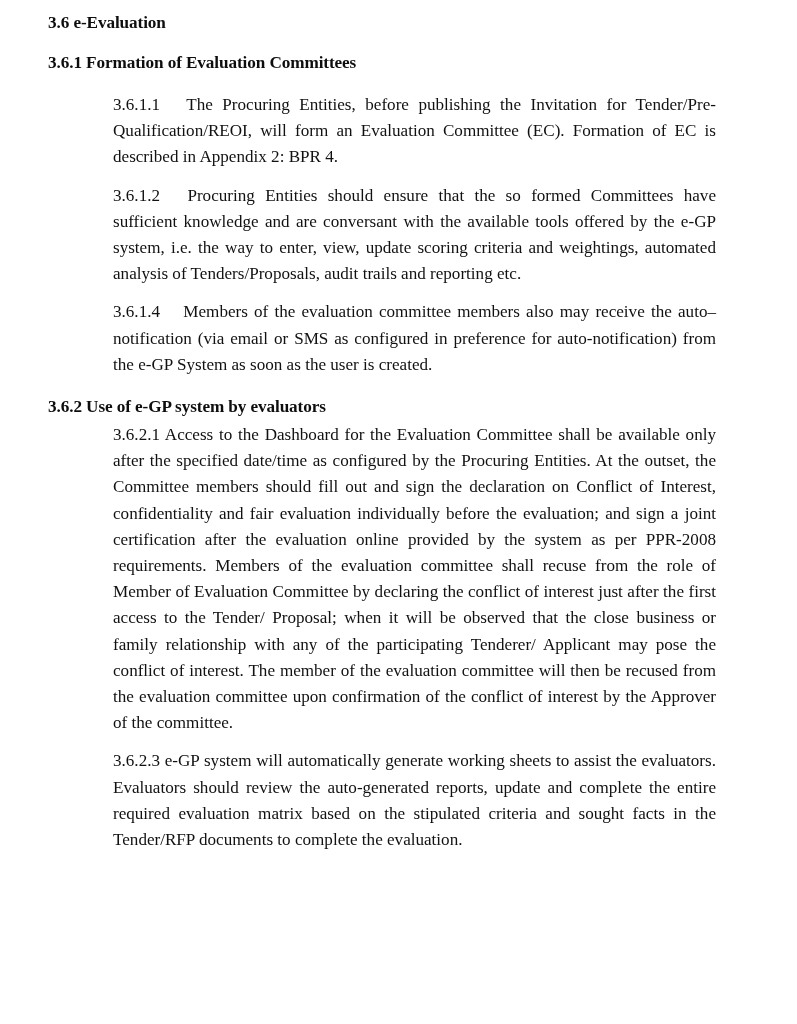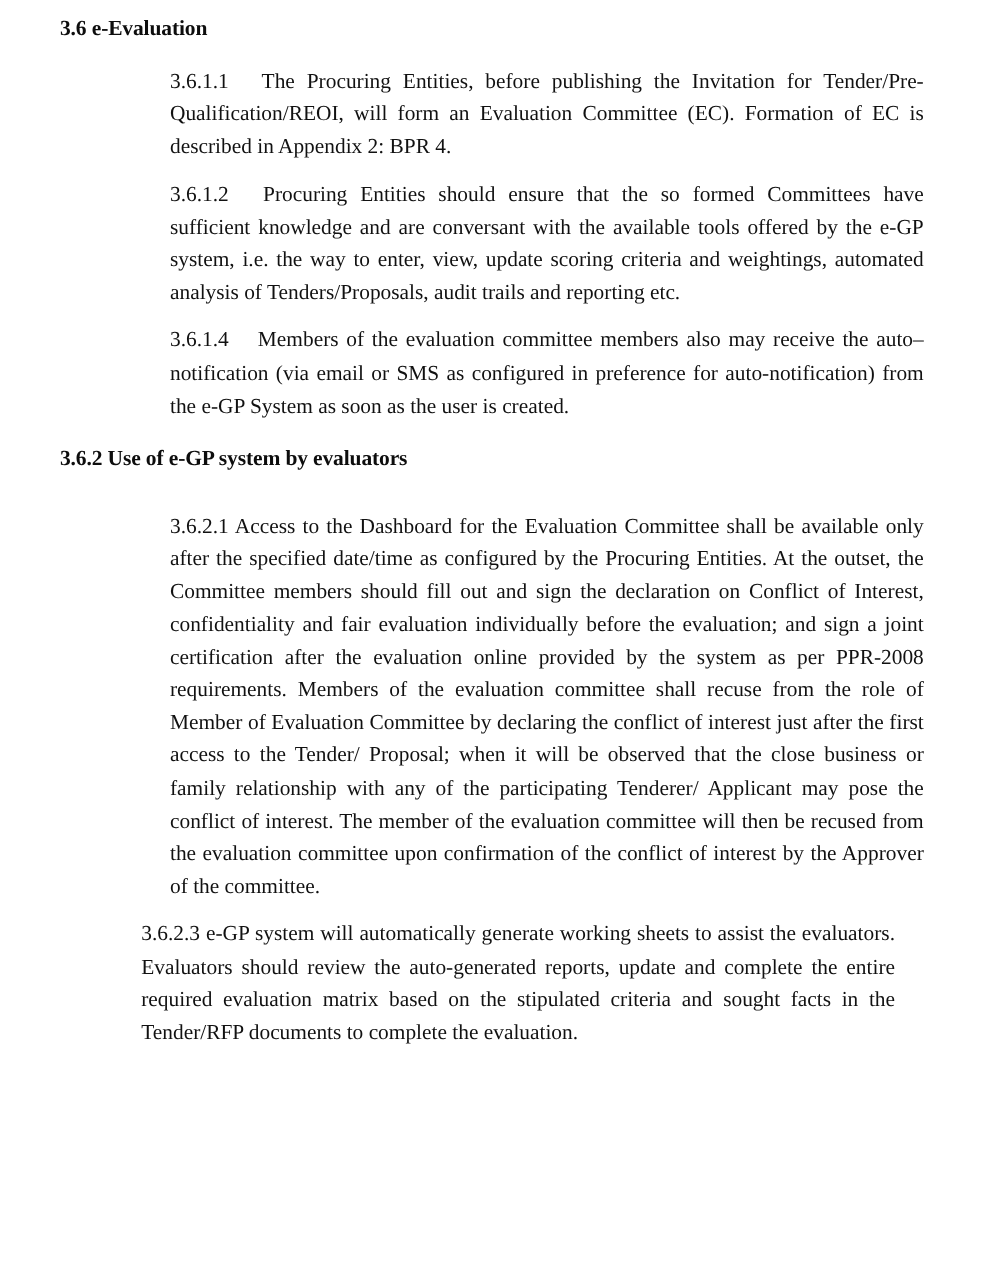--- a/index.html
+++ b/index.html
@@ -47,42 +47,42 @@
   }
 
   .heading-block {
     margin-bottom: 18px;
   }
   .heading-block.first {
     margin-bottom: 18px;
   }
   .heading-block.sub {
     margin-top: 18px;
-    margin-bottom: 30px;
+    margin-bottom: 4px;
   }
 
   
   .para {
     font-size: 17.1px;
     line-height: 26.2px;
     text-align: justify;
     text-justify: inter-word;
     margin: 0 0 12px 0;
     padding: 0;
     color: #111111;
     -webkit-hyphens: none;
     hyphens: none;
   }
   .para:last-child {
     margin-bottom: 13px;
   }
 
   
   .indent-1 {
-    margin-left: 88px;
+    margin-left: 65px;
     width: 603px;
   }
   
   .indent-2 {
     margin-left: 70px;
     width: 598px;
   }
   .indent-3 {
     margin-left: 65px;
     width: 603px;
@@ -108,20 +108,23 @@
 </head>
 <body>
 
 <div class="page">
   <div class="doc-body">
 
     <div class="heading-block first">
       <h2 class="section-heading">3.6 e-Evaluation</h2>
     </div>
 
+    <div class="heading-block">
+      <h3 class="section-heading">3.6.1 Formation of Evaluation Committees</h3>
+    </div>
 
     <p class="para indent-1 ragged"><span>3.6.1.1</span><span class="num-gap">  </span><span>The Procuring Entities, before publishing the Invitation for Tender/Pre-Qualification/REOI, will form an Evaluation Committee (EC). Formation of EC is described in Appendix 2: BPR 4.</span></p>
 
     <p class="para indent-1 ragged"><span>3.6.1.2</span><span class="num-gap">  </span><span>Procuring Entities should ensure that the so formed Committees have sufficient knowledge and are conversant with the available tools offered by the e-GP system, i.e. the way to enter, view, update scoring criteria and weightings, automated analysis of Tenders/Proposals, audit trails and reporting etc.</span></p>
 
 
     <p class="para indent-1 ragged"><span>3.6.1.4</span><span class="num-gap">  </span><span>Members of the evaluation committee members also may receive the auto–notification (via email or SMS as configured in preference for auto-notification) from the e-GP System as soon as the user is created.</span></p>
 
     <div class="heading-block sub">
       <h3 class="section-heading">3.6.2 Use of e-GP system by evaluators</h3>

